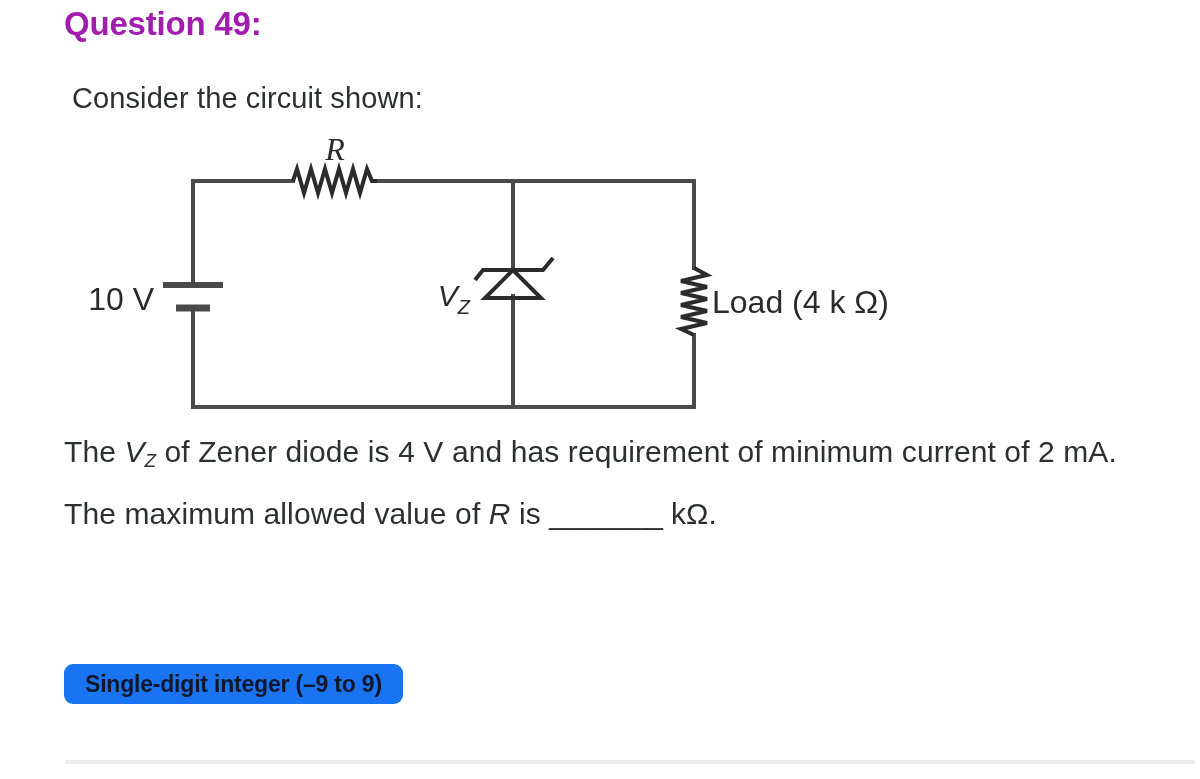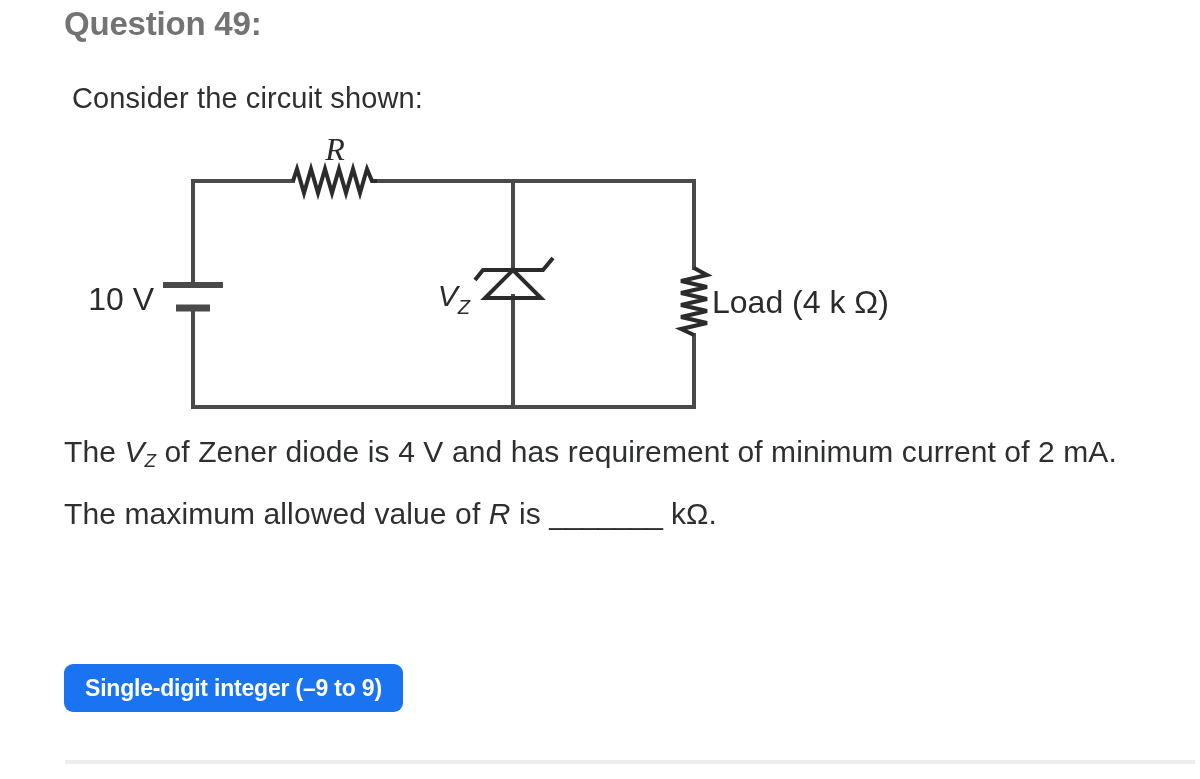--- a/index.html
+++ b/index.html
@@ -18,21 +18,21 @@
   }
 
   
   .q-title {
     position: absolute;
     left: 64px;
     top: 2px;
     font-size: 33px;
     font-weight: bold;
     letter-spacing: -0.2px;
-    color: #737373;
+    color: #a21caf;
     line-height: 44px;
   }
 
   
   .q-intro {
     position: absolute;
     left: 72px;
     top: 78px;
     font-size: 29px;
     font-weight: 400;
@@ -74,28 +74,28 @@
   .q-body .blank {
     letter-spacing: -0.5px;
     margin-top: 36px;
   }
 
   
   .badge {
     position: absolute;
     left: 64px;
     top: 664px;
-    height: 48px;
+    height: 40px;
     box-sizing: border-box;
     display: inline-flex;
     align-items: center;
     padding: 0 21px;
     border-radius: 9px;
     background: #1a73f0;
-    color: #ffffff;
+    color: #0f172a;
     font-size: 23px;
     font-weight: bold;
     letter-spacing: -0.2px;
     white-space: nowrap;
   }
 
   
   .divider {
     position: absolute;
     left: 65px;

